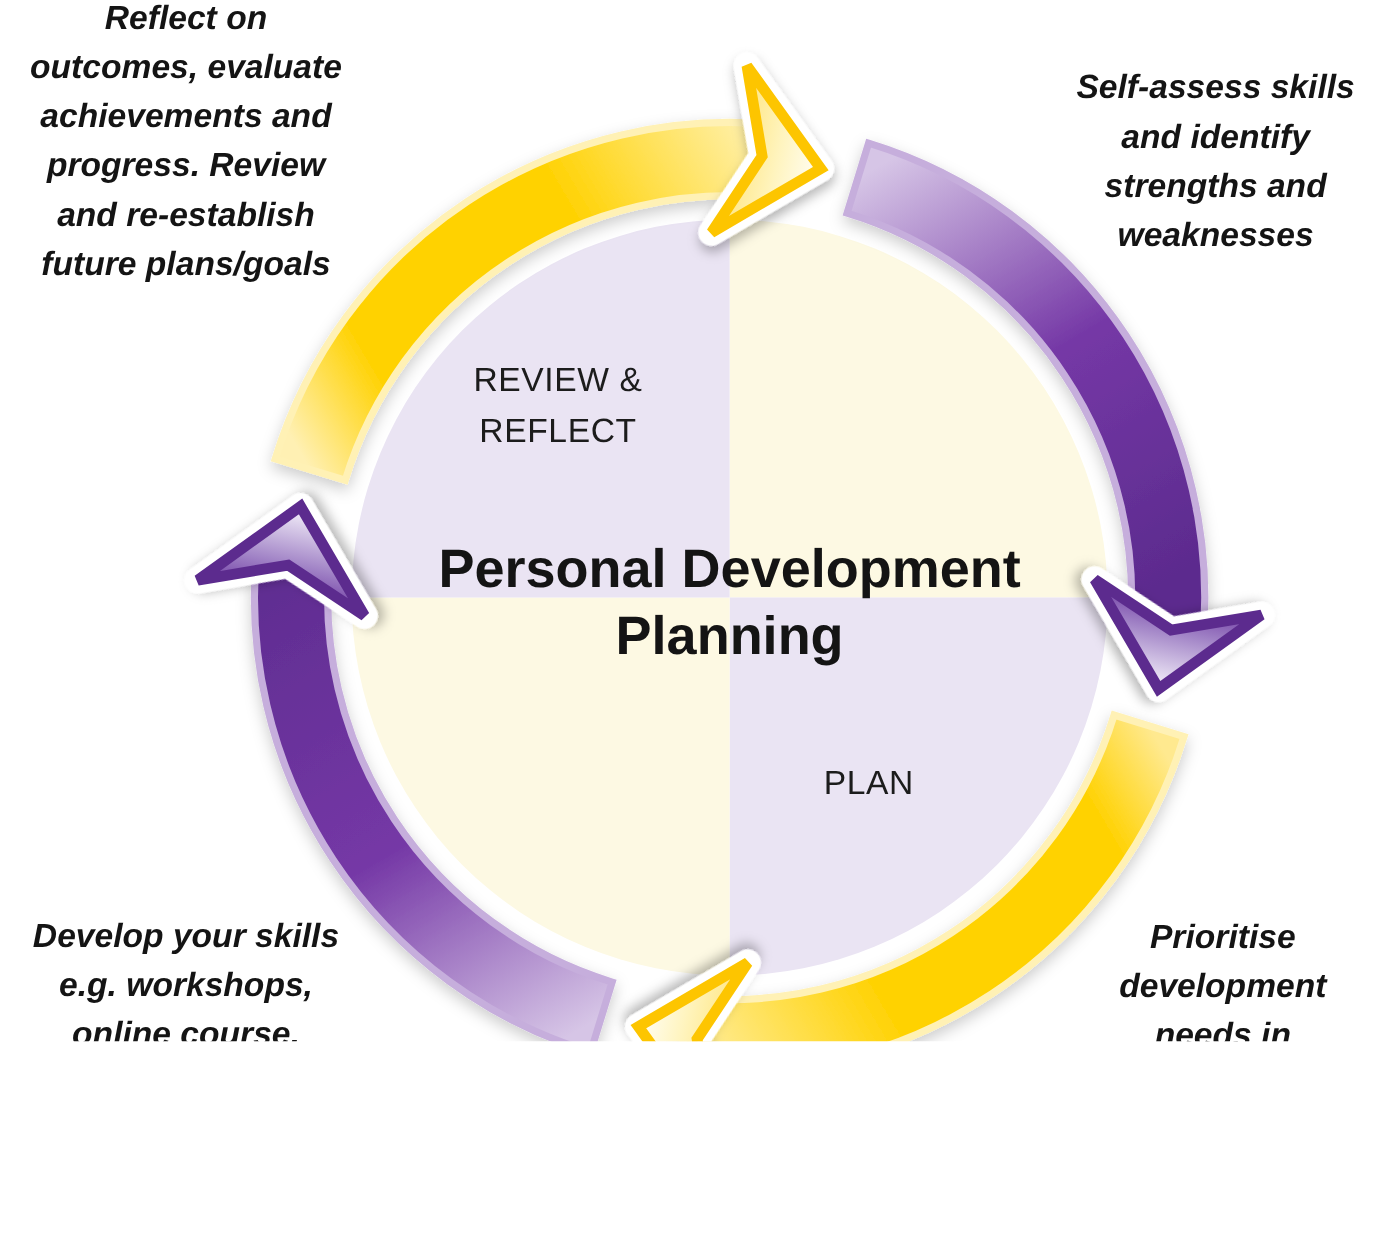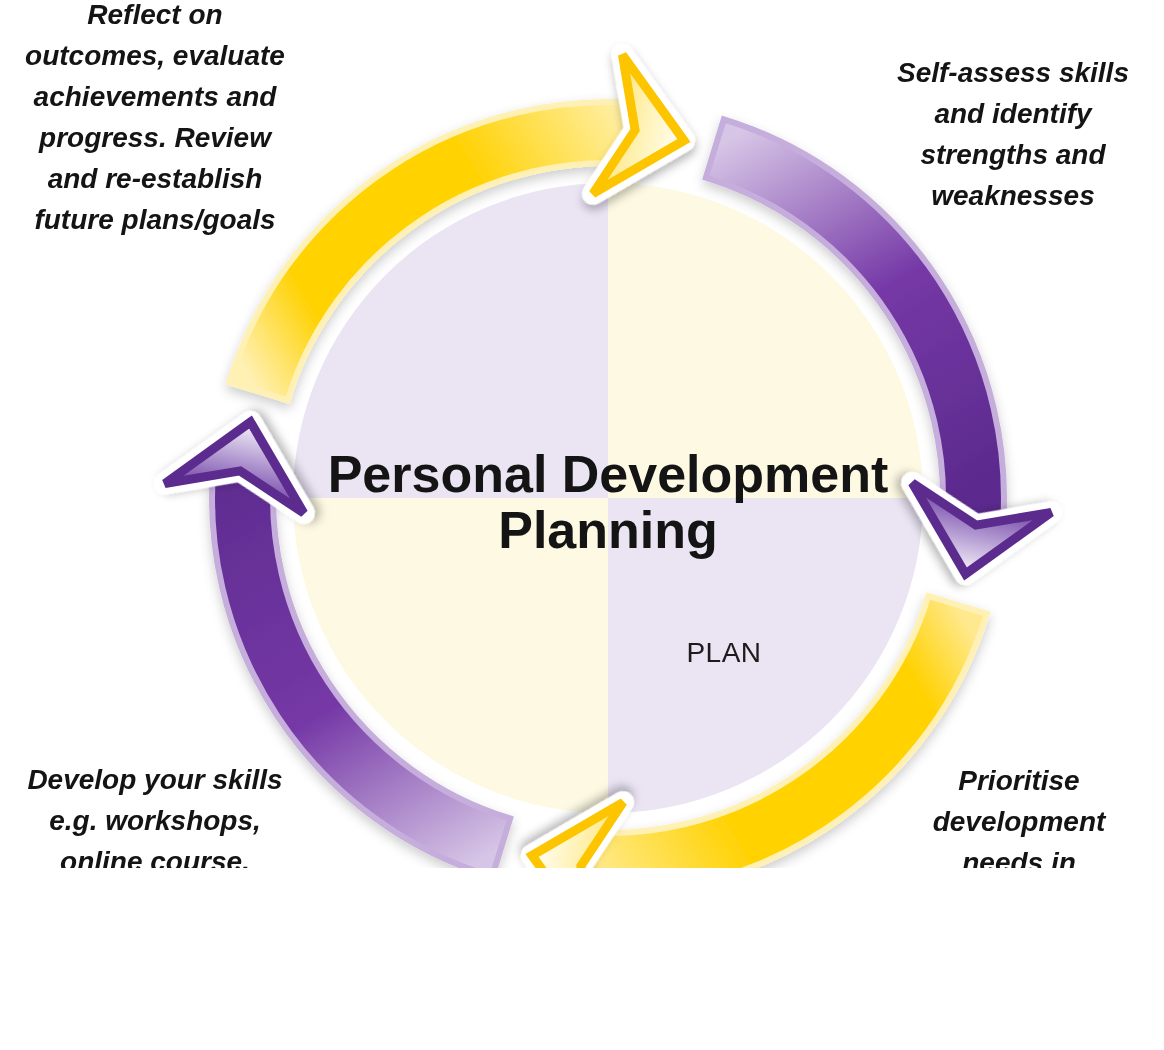--- a/index.html
+++ b/index.html
@@ -12,21 +12,21 @@
   .sec-lav{fill:var(--quadrant-lavender,#EAE4F3);}
   .sec-cream{fill:var(--quadrant-cream,#FDF9E3);}
   .band-y{stroke:#FFF1B5;stroke-width:6;}
   .band-p{stroke:#C6AEDC;stroke-width:6;}
   .halo{fill:#fff;stroke:#fff;stroke-width:22;stroke-linejoin:round;filter:url(#arrowShadow);}
   .arrow-y{stroke:var(--yellow-outline,#FDC500);stroke-width:9;}
   .arrow-p{stroke:var(--purple-dark,#5C2B8E);stroke-width:9;}
   .txt{position:absolute;color:var(--text,#141414);text-align:center;white-space:pre-line;}
   .corner{font-style:italic;font-weight:700;font-size:28px;line-height:41px;}
   .qlabel{font-weight:400;font-size:28px;line-height:42px;letter-spacing:.5px;color:#1c1c1c;}
-  .title{left:308px;top:446px;width:600px;font-weight:700;font-size:52px;line-height:56px;}
+  .title{left:308px;top:446px;width:600px;font-weight:700;font-size:45px;line-height:56px;}
   #corner-tl{left:-2px;top:-6px;width:314px;}
   #corner-tr{left:862px;top:52px;width:302px;text-align:center;}
   #corner-bl{left:-2px;top:759px;width:314px;}
   #corner-br{left:874px;top:760px;width:290px;}
   #qlabel-rr{left:315px;top:296px;width:300px;}
   #qlabel-id{left:588px;top:320px;width:300px;}
   #qlabel-ar{left:318px;top:608px;width:300px;}
   #qlabel-pl{left:574px;top:632px;width:300px;}
 </style>
 </head>
@@ -127,17 +127,19 @@
 mentoring, practice
 and more</div>
   <div id="corner-br" class="txt corner">Prioritise
 development
 needs in
 consultation with
 supervisor(s) and
 develop a plan of
 action</div>
 
+  <div id="qlabel-rr" class="txt qlabel">REVIEW &amp;
+REFLECT</div>
   <div id="qlabel-pl" class="txt qlabel">PLAN</div>
 
   <div class="txt title">Personal Development
 Planning</div>
 </div>
 
 </body></html>

